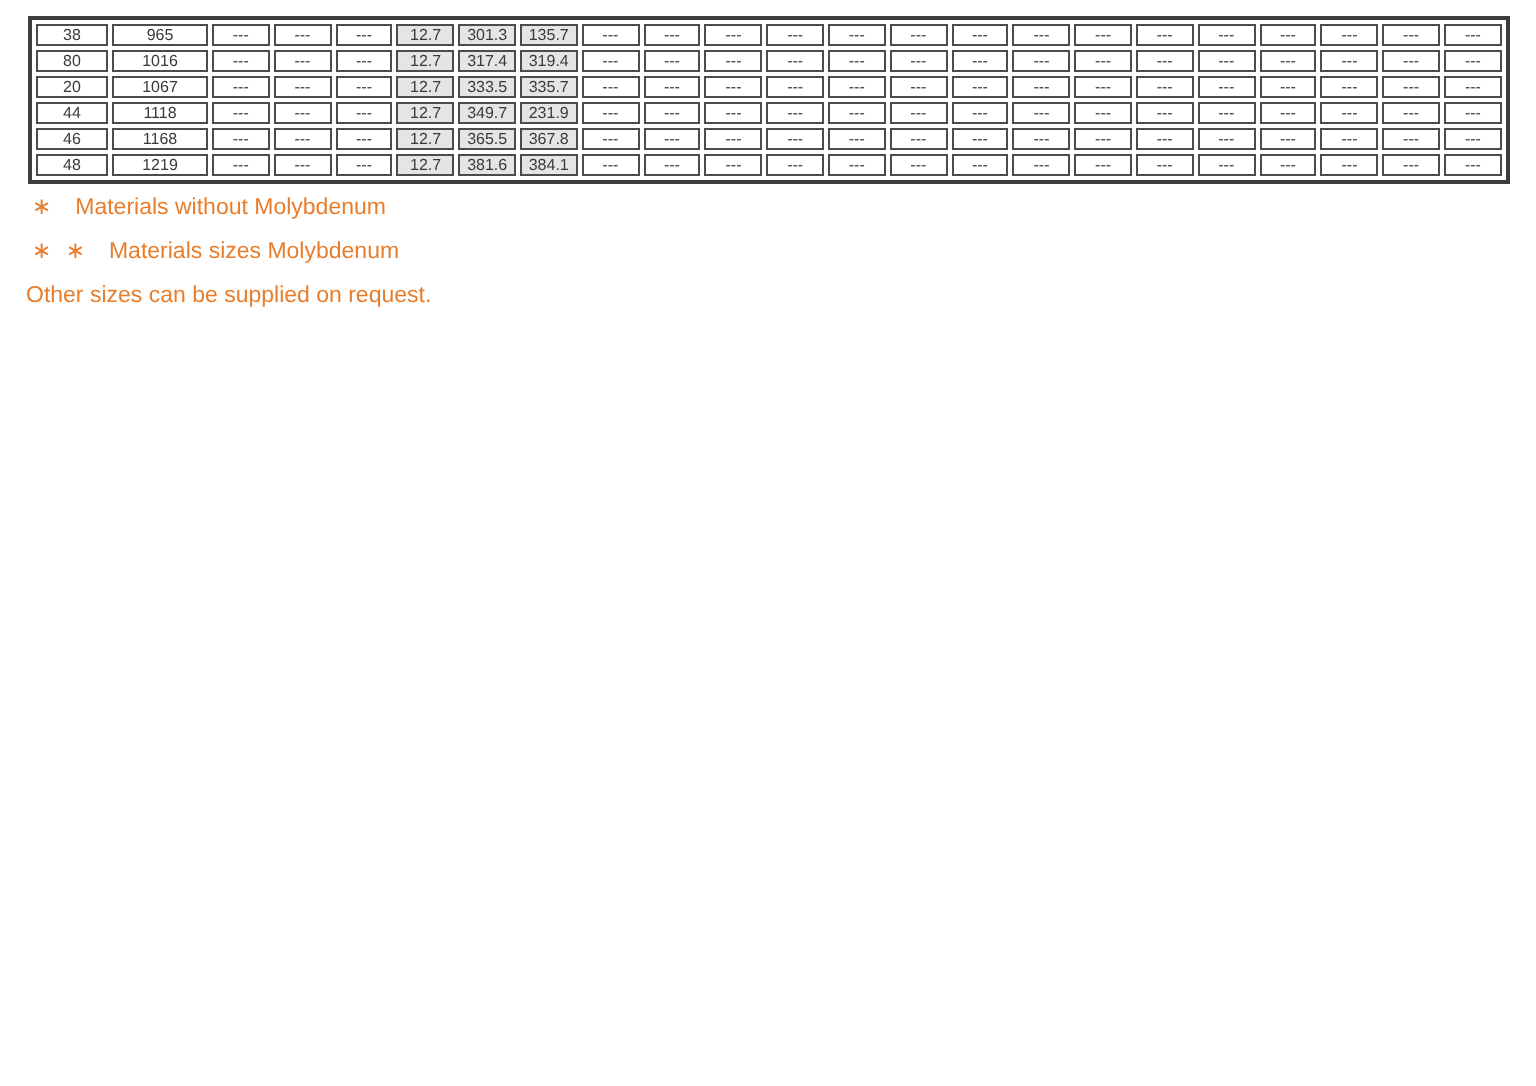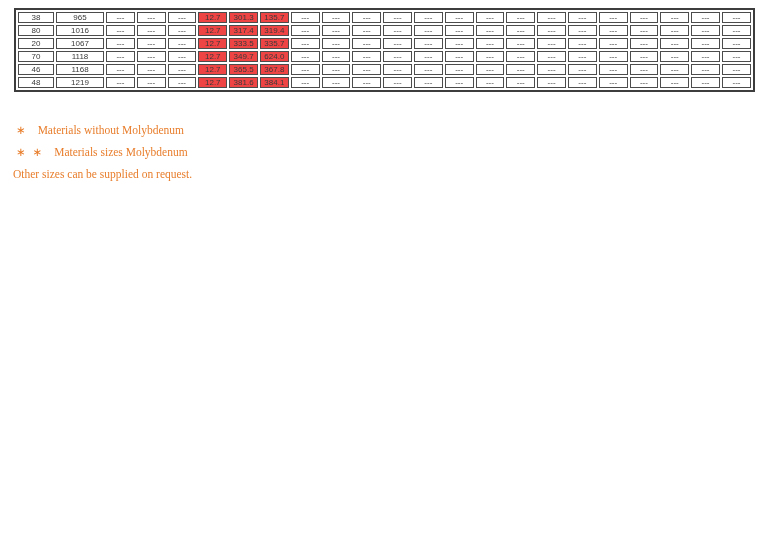--- a/index.html
+++ b/index.html
@@ -10,23 +10,23 @@
     position:absolute;left:14px;top:8px;width:741px;
     border-collapse:separate;border-spacing:2px;
     border:2px solid #3d3d3d;table-layout:fixed;background:#ffffff;
   }
   table.datatable td{
     box-sizing:border-box;border:1px solid #4c4c4c;background:#ffffff;
     height:11px;padding:0;text-align:center;vertical-align:middle;
     font-size:8px;line-height:9px;color:#3a3a3a;
     overflow:hidden;white-space:nowrap;
   }
-  table.datatable td.shaded{background:#ef4444;text-align:center;}
-
-  .footnotes{position:absolute;left:13px;top:124px;color:#e87d2b;font-size:11.5px;line-height:12px;font-family:Liberation Serif, serif;}
+  table.datatable td.shaded{background:#e5e5e5;text-align:center;}
+
+  .footnotes{position:absolute;left:13px;top:98px;color:#e87d2b;font-size:11.5px;line-height:12px;}
   .footnote{margin-bottom:10px;white-space:nowrap;}
   .footnote .marker{display:inline-block;margin-left:3px;margin-right:10px;letter-spacing:2px;}
   .note{margin-top:1px;white-space:nowrap;}
 </style>
 </head>
 <body>
 
 <div class="page">
 
   <table class="datatable">
@@ -125,28 +125,28 @@
           <td>---</td>
           <td>---</td>
           <td>---</td>
           <td>---</td>
           <td>---</td>
           <td>---</td>
           <td>---</td>
           <td>---</td>
         </tr>
         <tr>
-          <td>70</td>
+          <td>44</td>
           <td>1118</td>
           <td>---</td>
           <td>---</td>
           <td>---</td>
           <td class="shaded">12.7</td>
           <td class="shaded">349.7</td>
-          <td class="shaded">624.0</td>
+          <td class="shaded">231.9</td>
           <td>---</td>
           <td>---</td>
           <td>---</td>
           <td>---</td>
           <td>---</td>
           <td>---</td>
           <td>---</td>
           <td>---</td>
           <td>---</td>
           <td>---</td>

